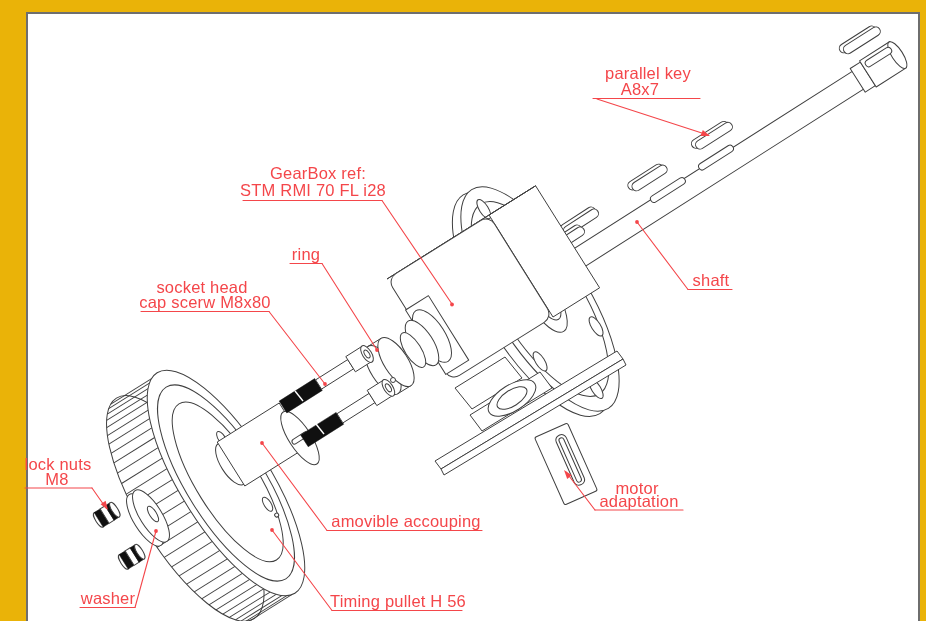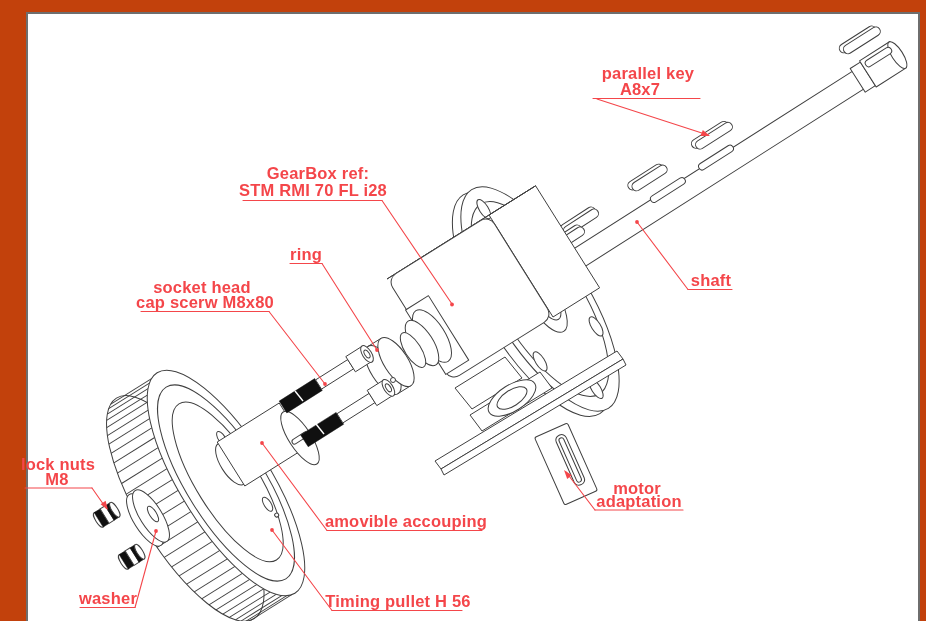--- a/index.html
+++ b/index.html
@@ -1,17 +1,17 @@
 <!DOCTYPE html>
 <html><head>
 <meta charset="utf-8">
 <style>
   html,body{margin:0;padding:0;background:#ffffff;}
-  .stage{position:relative;width:926px;height:621px;background:#c2410c;overflow:hidden;
-         font-family:"Liberation Sans",sans-serif;font-weight:bold;}
+  .stage{position:relative;width:926px;height:621px;background:#eab308;overflow:hidden;
+         font-family:"Liberation Sans",sans-serif;}
   svg{display:block;}
   .ln{stroke:#3f3f3f;stroke-width:1;fill:none;stroke-linejoin:round;stroke-linecap:round;}
   .fw{fill:#ffffff;stroke:#3f3f3f;stroke-width:1;stroke-linejoin:round;}
   .blk{fill:#101010;stroke:#101010;stroke-width:0.5;}
   .wslash{stroke:#ffffff;stroke-width:1.4;fill:none;}
   .teeth line{stroke:#3f3f3f;stroke-width:0.9;}
   .lead{stroke:#f4464a;stroke-width:1.1;fill:none;stroke-linecap:round;}
   .dot{fill:#f4464a;stroke:none;}
   .ah{fill:#f4464a;stroke:none;}
   .lbl{fill:#f4464a;font-size:16.5px;letter-spacing:0.2px;}

